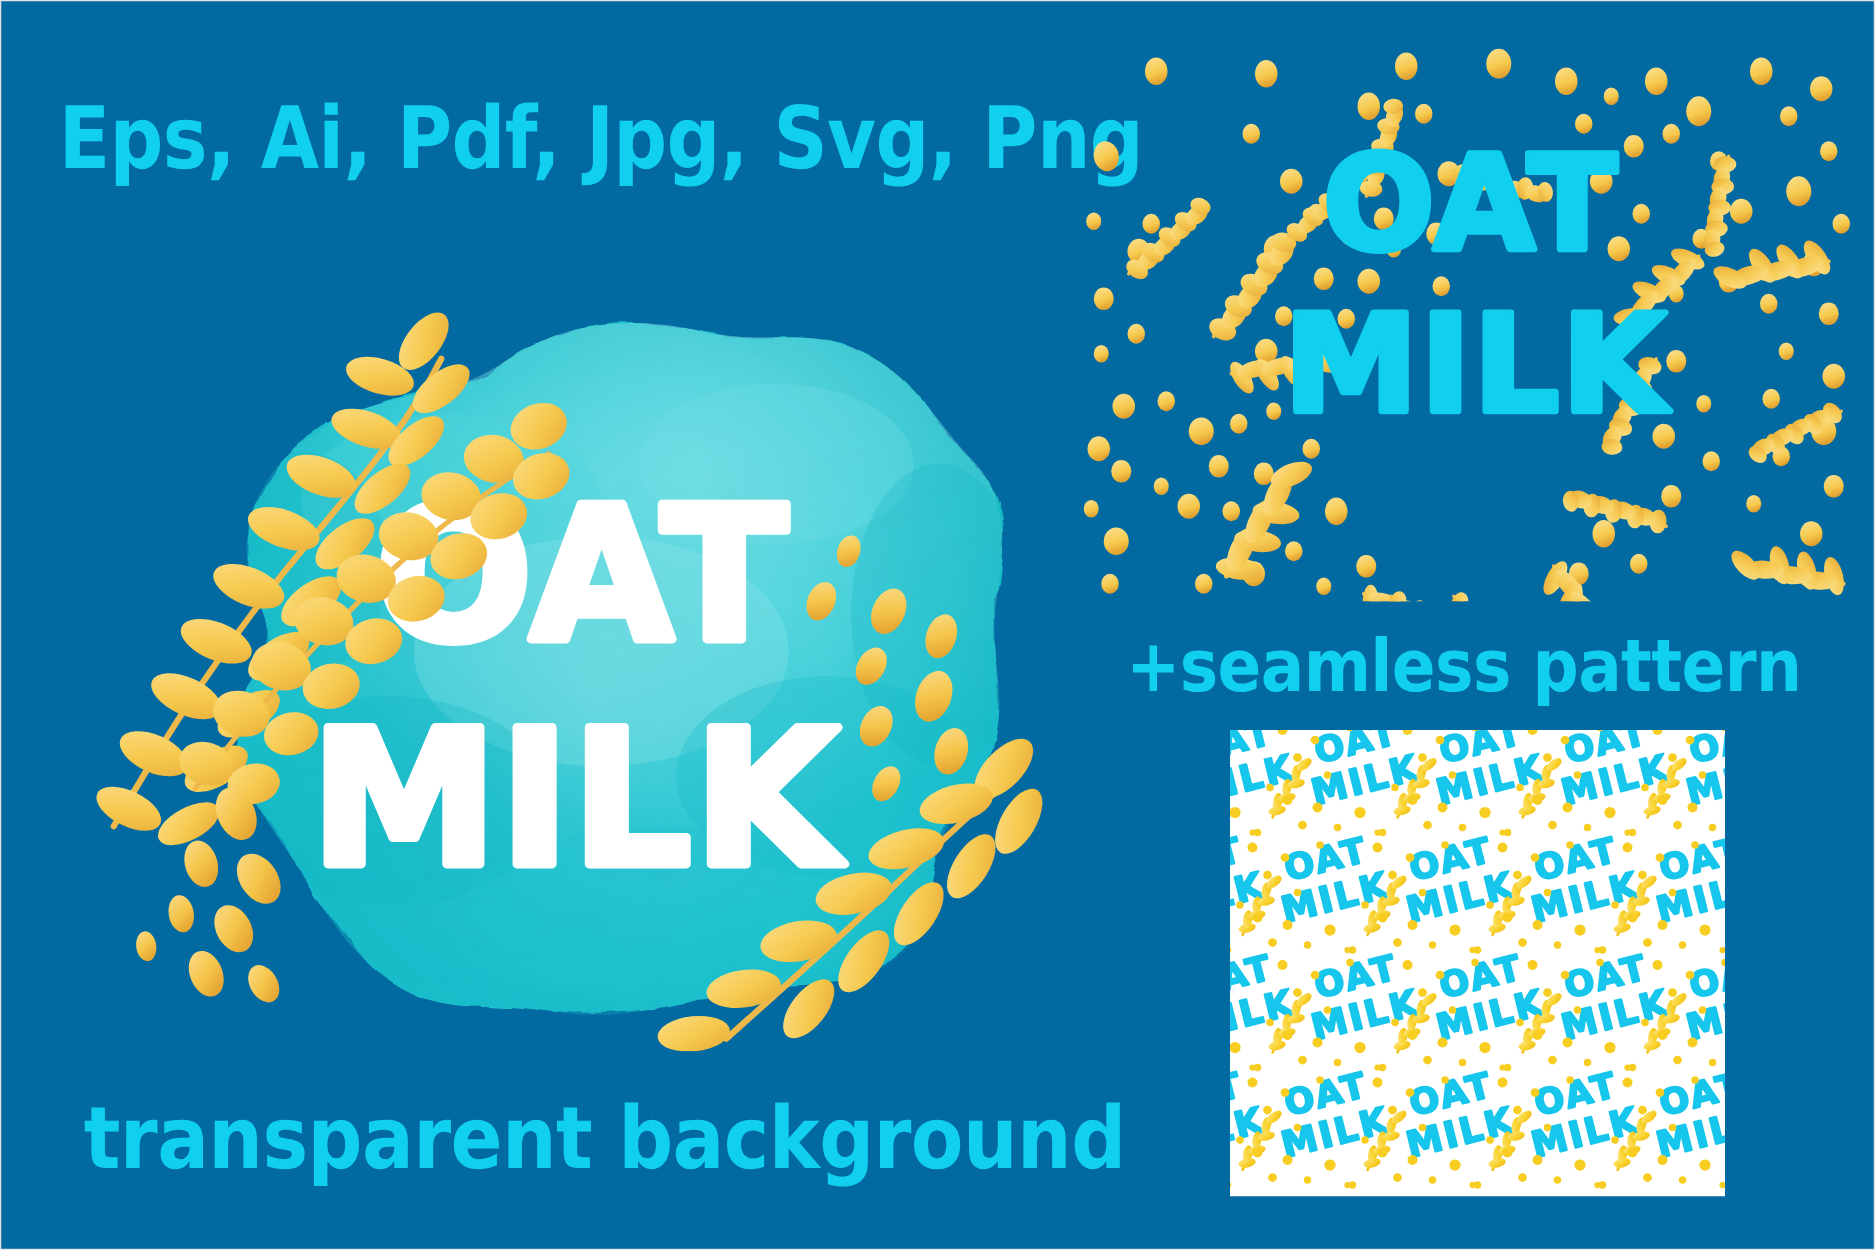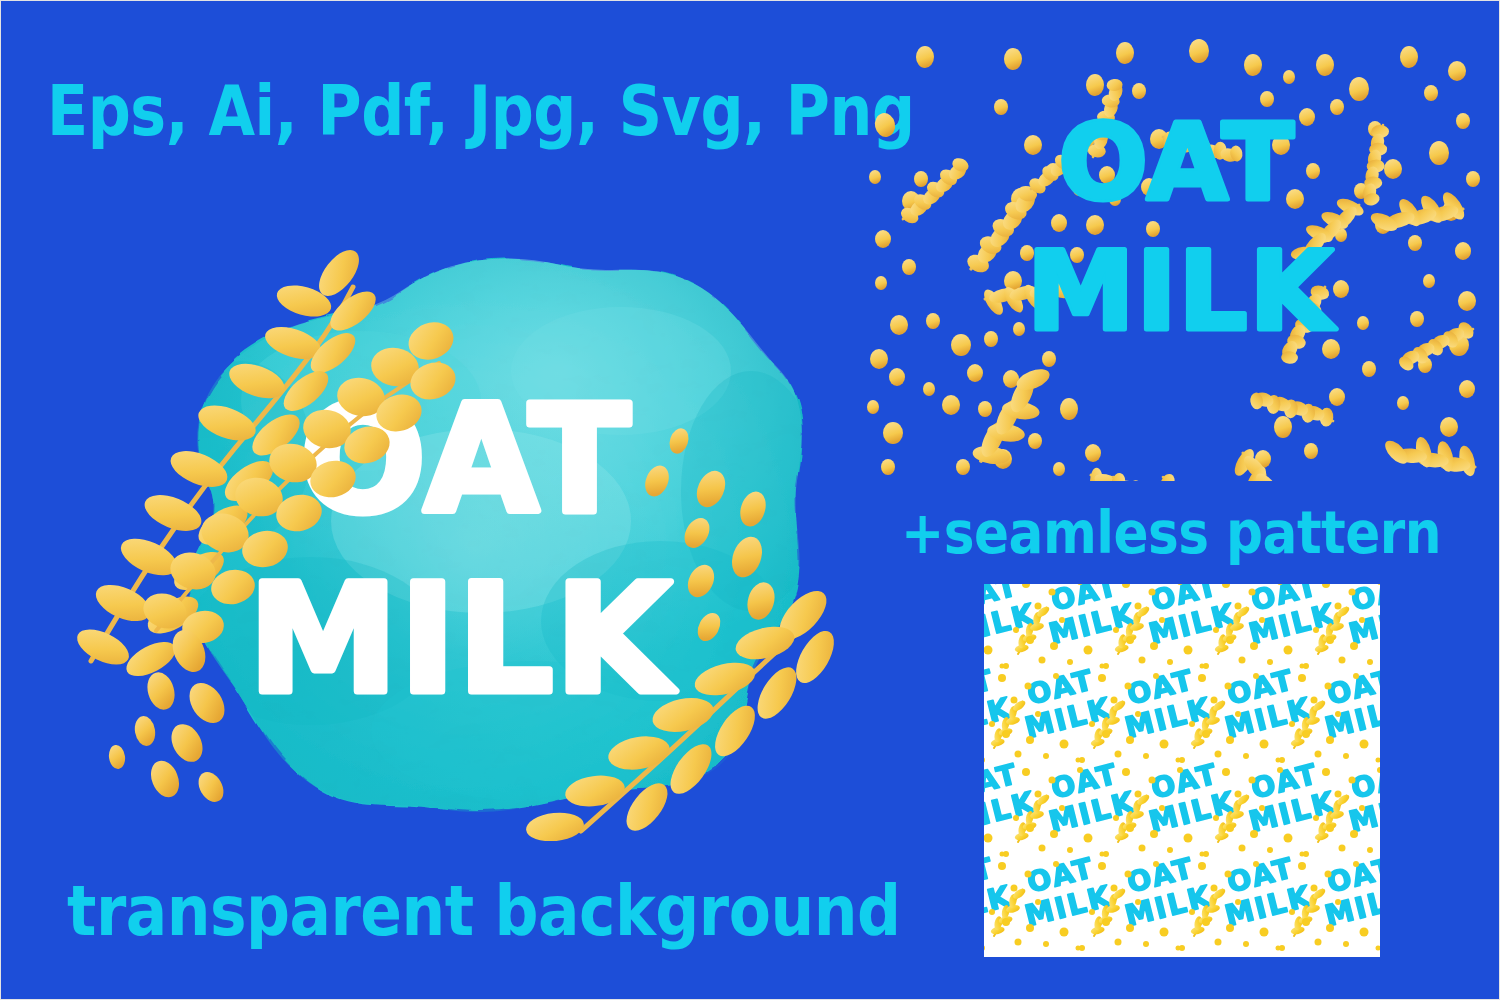--- a/index.html
+++ b/index.html
@@ -3,21 +3,21 @@
 <meta charset="utf-8">
 <title>Oat Milk Clipart Product Preview</title>
 <style>
   html,body{margin:0;padding:0;background:#ffffff;}
   body{
     width:1500px;height:1000px;overflow:hidden;
     font-family:"Liberation Sans", sans-serif;
     -webkit-font-smoothing:antialiased;
   }
   #canvas{
-    position:relative;width:1500px;height:1000px;background:#1d4ed8;
+    position:relative;width:1500px;height:1000px;background:#0369a1;
     box-sizing:border-box;border:1px solid #e3e3e3;overflow:hidden;
   }
 
   
   .abs{position:absolute;}
   .nosel{user-select:none;}
 
   
   .cyan-text{
     color:#11cfee;

